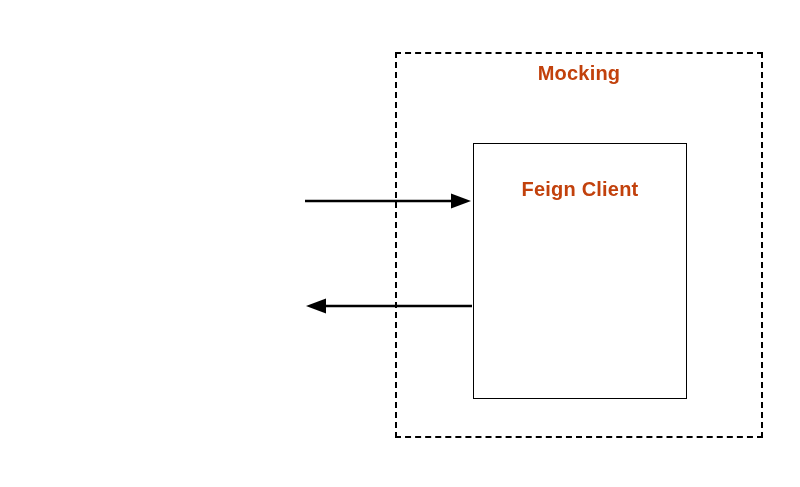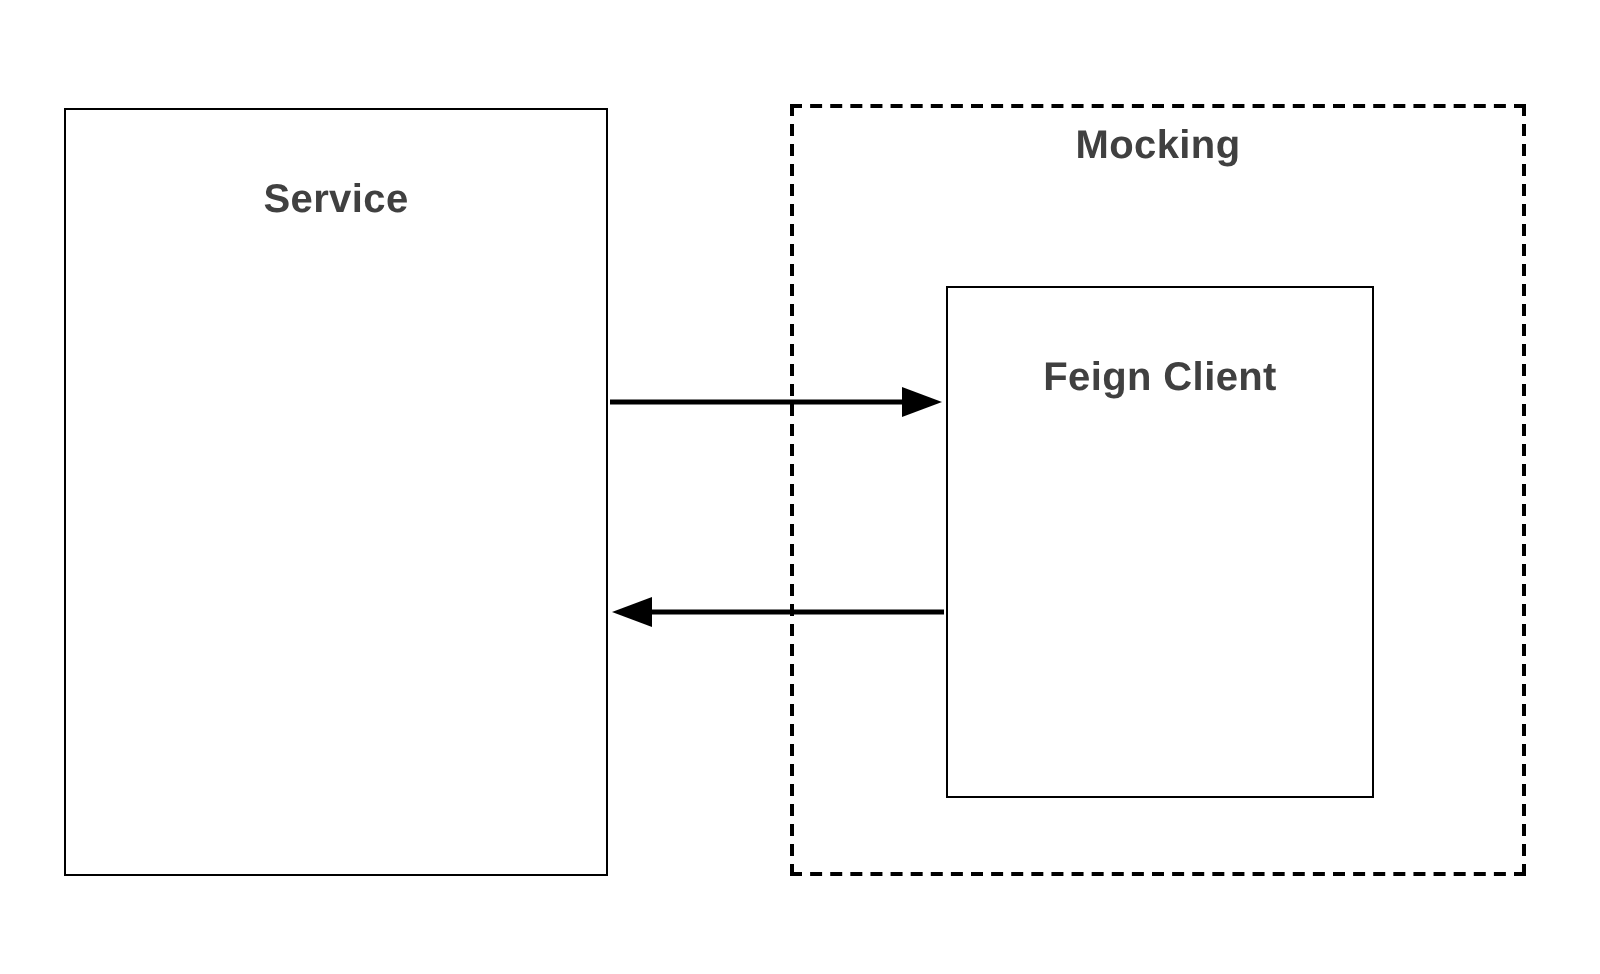--- a/index.html
+++ b/index.html
@@ -27,21 +27,21 @@
   .box-dashed {
     border: 2px dashed #000000;
     background: transparent;
   }
   .box-label {
     display: block;
     text-align: center;
     font-size: 20px;
     font-weight: bold;
     letter-spacing: 0.2px;
-    color: #404040;
+    color: #c2410c;
   }
   .service-box {
     left: 32px;
     top: 54px;
     width: 272px;
     height: 384px;
   }
   .service-box .box-label {
     margin-top: 34px;
   }
@@ -74,23 +74,20 @@
     width: 800px;
     height: 487px;
     pointer-events: none;
   }
 </style>
 </head>
 <body>
 
 <div class="canvas">
 
-  <div class="box box-solid service-box">
-    <span class="box-label">Service</span>
-  </div>
 
   <div class="box box-dashed mocking-box">
     <span class="box-label">Mocking</span>
   </div>
 
   <div class="feign-box">
     <span class="box-label">Feign Client</span>
   </div>
 
   <svg class="arrow-layer" viewBox="0 0 800 487" xmlns="http://www.w3.org/2000/svg" aria-hidden="true">

